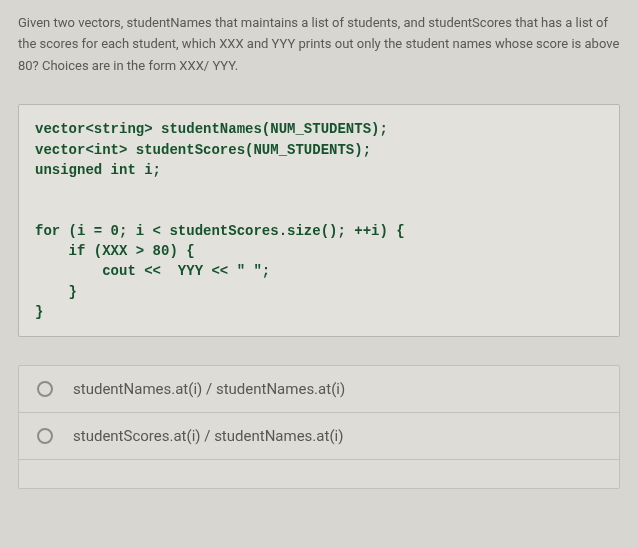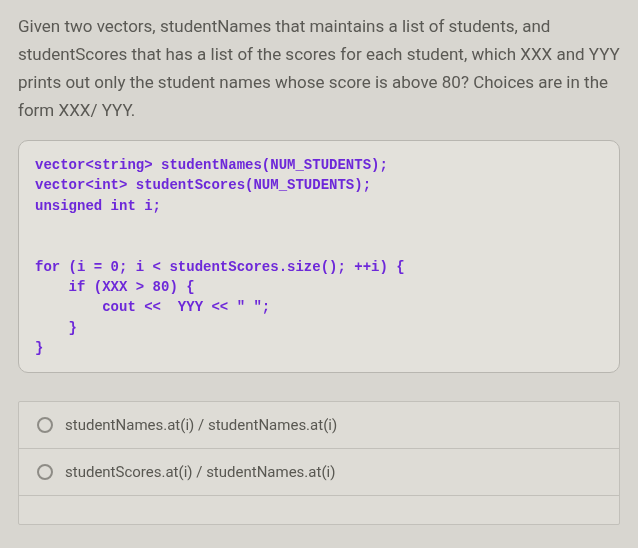--- a/index.html
+++ b/index.html
@@ -8,47 +8,47 @@
     height: 548px;
     background: #d8d6d0;
     font-family: -apple-system, BlinkMacSystemFont, "Segoe UI", Roboto, Helvetica, Arial, sans-serif;
     color: #5a5954;
     overflow: hidden;
   }
   .page {
     padding: 12px 18px 18px 18px;
   }
   .question {
-    font-size: 17px;
+    font-size: 13px;
     line-height: 1.65;
     color: #5a5954;
-    margin-bottom: 16px;
+    margin-bottom: 28px;
   }
   .code-box {
     background: #e3e1db;
     border: 1px solid #b8b6b0;
-    border-radius: 10px;
+    border-radius: 2px;
     padding: 14px 16px 14px 16px;
     font-family: "Courier New", Courier, monospace;
     font-size: 14px;
     line-height: 1.45;
-    color: #6d28d9;
+    color: #14532d;
     white-space: pre;
     margin-bottom: 28px;
   }
   .code-box .bold { font-weight: bold; }
   .options {
     border: 1px solid #c2c0ba;
     border-radius: 2px;
     background: #dedcd6;
   }
   .option {
     display: flex;
     align-items: center;
-    gap: 12px;
+    gap: 20px;
     padding: 14px 18px;
     border-bottom: 1px solid #c2c0ba;
     font-size: 15px;
     color: #595852;
     cursor: pointer;
   }
   .option:last-child { border-bottom: none; }
   .radio {
     width: 16px;
     height: 16px;

